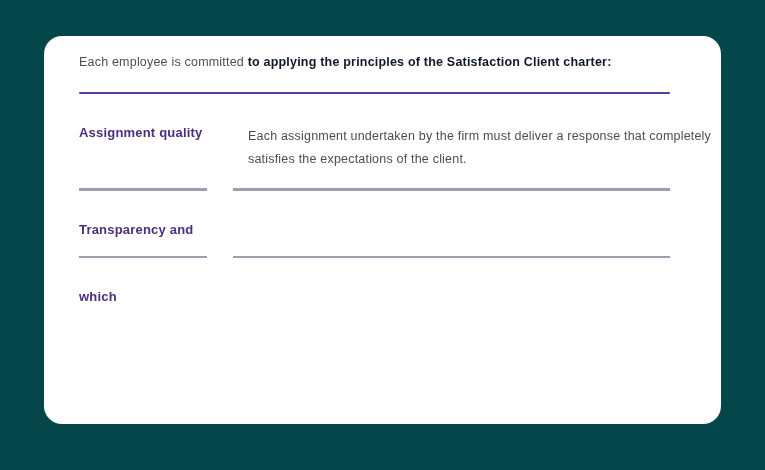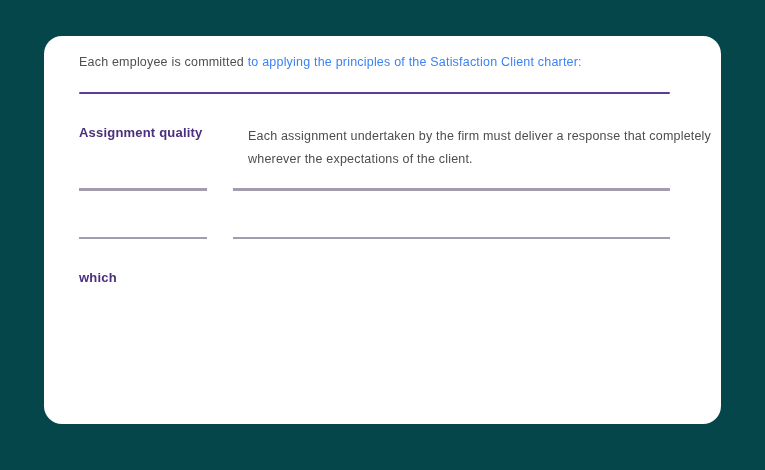--- a/index.html
+++ b/index.html
@@ -24,21 +24,21 @@
     overflow: hidden;
   }
   .intro {
     margin: 0;
     font-size: 12.5px;
     line-height: 18px;
     color: #4f4f4f;
     letter-spacing: 0.2px;
     white-space: nowrap;
   }
-  .intro strong { color: #3b82f6; font-weight: 400; }
+  .intro strong { color: #0f172a; font-weight: 700; }
   .rule {
     height: 2px;
     background: #5e3a9a;
     margin-top: 21px;
     border-radius: 1px;
   }
   .section {
     display: flex;
     padding: 29px 0 17px 0;
     gap: 15px;
@@ -84,39 +84,40 @@
 
     <section class="section">
       <div class="col-left">
         <h3 class="title">
           <span class="tl">Assignment quality</span>
         </h3>
       </div>
       <div class="col-right">
         <p class="body">
           <span class="bl">Each assignment undertaken by the firm must deliver a response that completely</span>
-          <span class="bl">wherever the expectations of the client.</span>
+          <span class="bl">satisfies the expectations of the client.</span>
         </p>
       </div>
     </section>
 
     <div class="divider">
       <span class="seg-left"></span>
       <span class="seg-right"></span>
     </div>
 
 
     <div class="divider">
       <span class="seg-left"></span>
       <span class="seg-right"></span>
     </div>
 
     <section class="section">
       <div class="col-left">
         <h3 class="title">
+          <span class="tl">Transparency and</span>
         </h3>
       </div>
     </section>
 
     <div class="divider">
       <span class="seg-left"></span>
       <span class="seg-right"></span>
     </div>
 
     <section class="section last">

